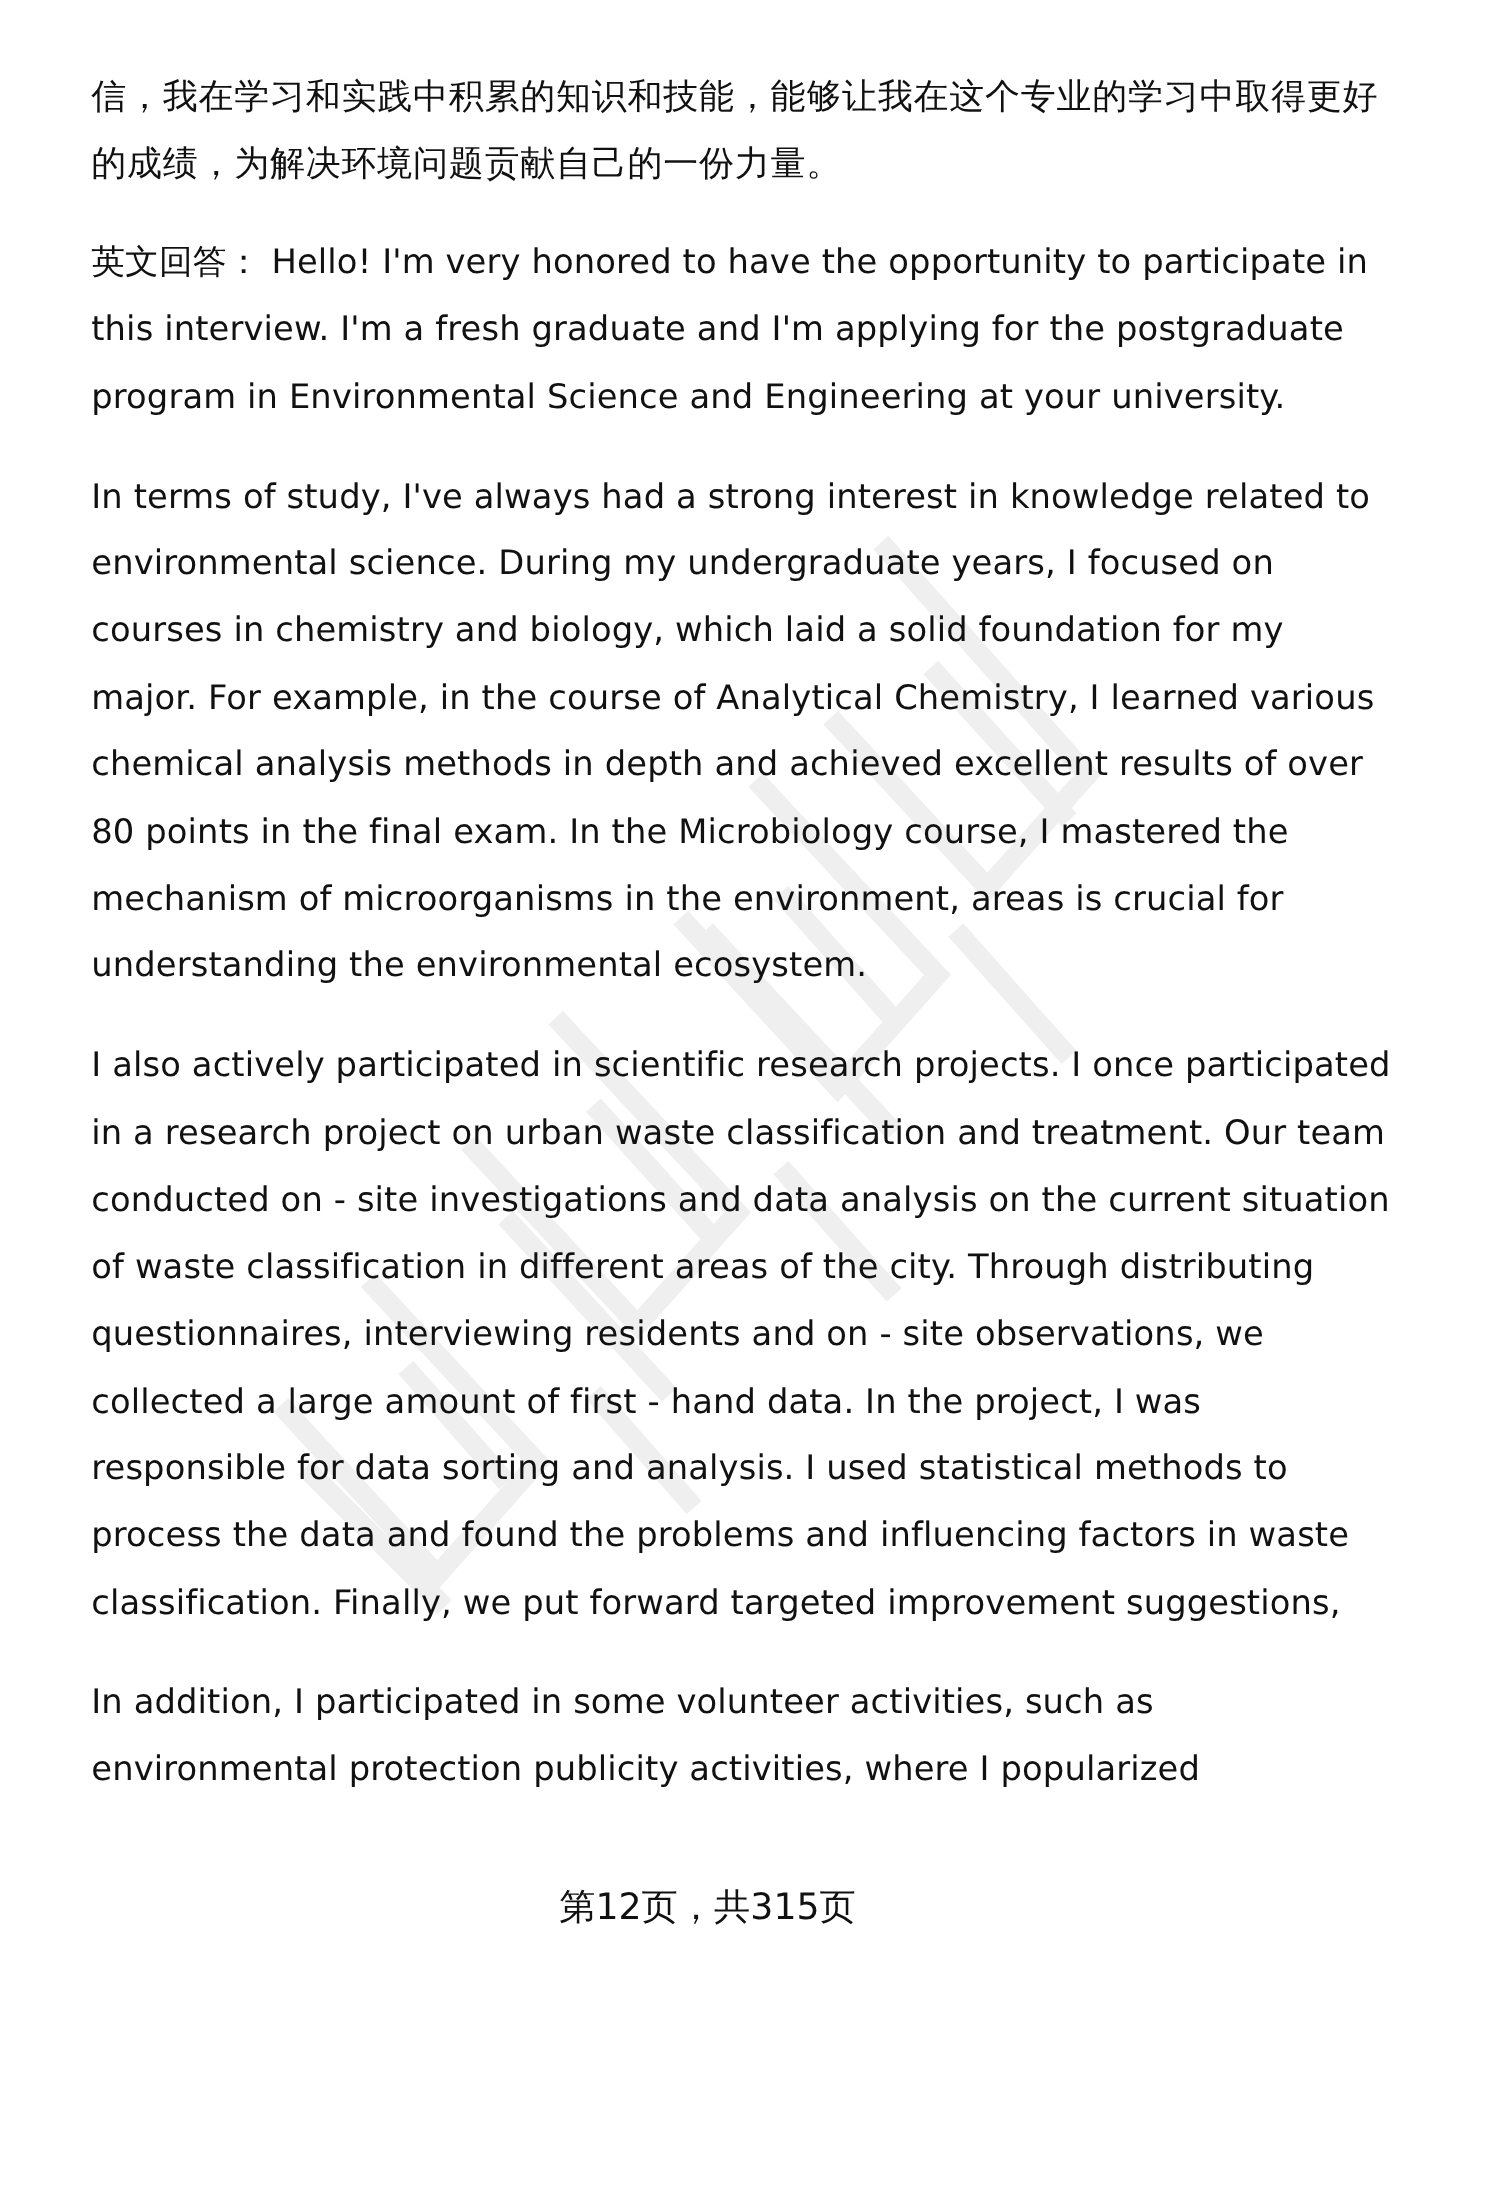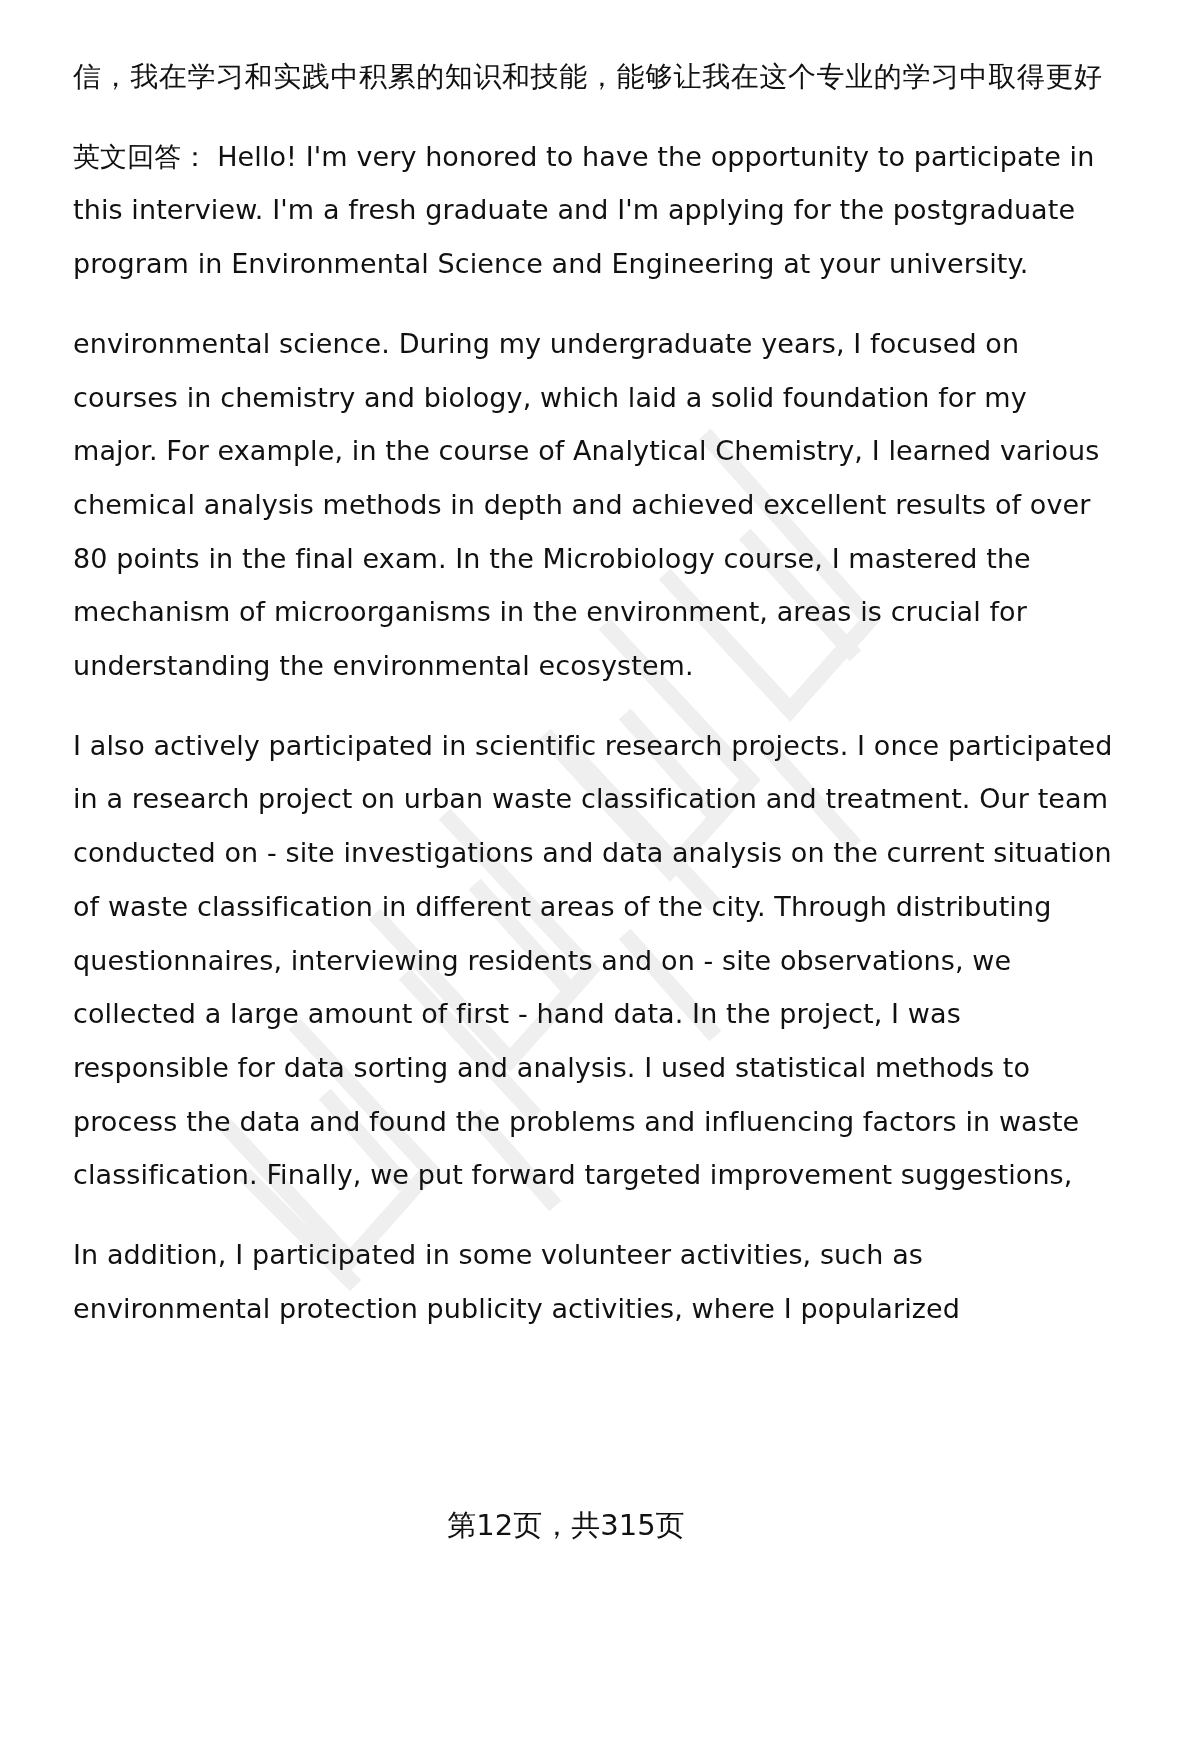--- a/index.html
+++ b/index.html
@@ -86,29 +86,31 @@
       <path d="M620 330 L700 420"></path>
       <path d="M480 520 L560 610"></path>
       <path d="M330 700 L400 780"></path>
     </g>
   </svg>
 
   <div class="content">
 
     <p class="para cn">
       <span class="line">信，我在学习和实践中积累的知识和技能，能够让我在这个专业的学习中取得更好</span>
+      <span class="line">的成绩，为解决环境问题贡献自己的一份力量。</span>
     </p>
 
     <p class="para">
       <span class="line">英文回答： Hello! I'm very honored to have the opportunity to participate in</span>
       <span class="line">this interview. I'm a fresh graduate and I'm applying for the postgraduate</span>
       <span class="line">program in Environmental Science and Engineering at your university.</span>
     </p>
 
     <p class="para">
+      <span class="line">In terms of study, I've always had a strong interest in knowledge related to</span>
       <span class="line">environmental science. During my undergraduate years, I focused on</span>
       <span class="line">courses in chemistry and biology, which laid a solid foundation for my</span>
       <span class="line">major. For example, in the course of Analytical Chemistry, I learned various</span>
       <span class="line">chemical analysis methods in depth and achieved excellent results of over</span>
       <span class="line">80 points in the final exam. In the Microbiology course, I mastered the</span>
       <span class="line">mechanism of microorganisms in the environment, areas is crucial for</span>
       <span class="line">understanding the environmental ecosystem.</span>
     </p>
 
     <p class="para">

